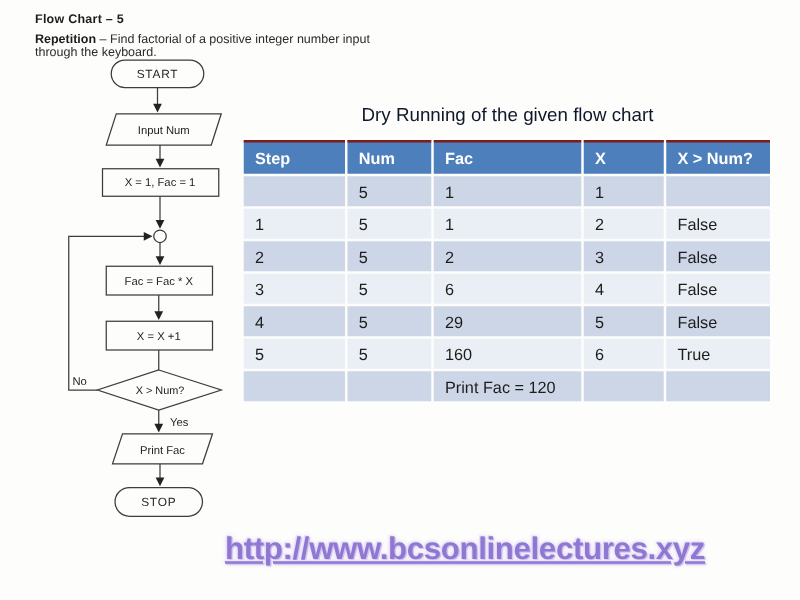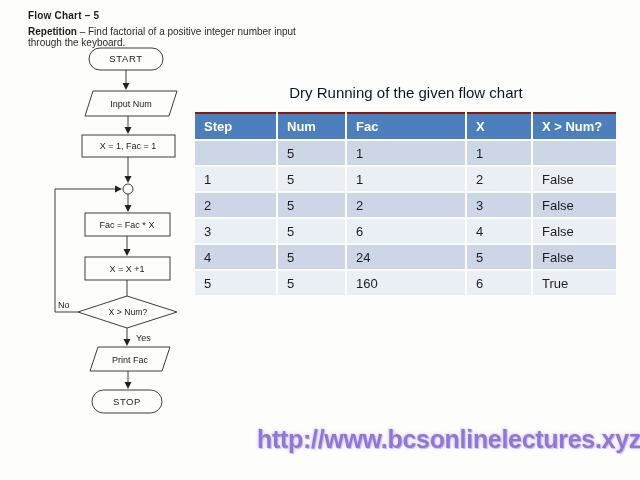--- a/index.html
+++ b/index.html
@@ -22,23 +22,23 @@
 
   
   .table-title{position:absolute;left:193px;top:84px;width:426px;text-align:center;font-size:15px;color:#0f172a;}
   table.dryrun{position:absolute;left:193px;top:110px;border-collapse:separate;border-spacing:2px;table-layout:fixed;}
   table.dryrun th,table.dryrun td{font-size:13px;padding:0 0 0 9px;text-align:left;vertical-align:middle;height:24px;overflow:hidden;white-space:nowrap;}
   table.dryrun th{height:25px;color:#fff;font-weight:bold;background:#4d7fbd;border-top:2px solid #7f1d1d;}
   tr.band-dark td{background:#ccd6e7;color:#1d1d1d;}
   tr.band-light td{background:#eaeef5;color:#1d1d1d;}
 
   
-  .site-url{position:absolute;left:211px;top:425px;width:430px;text-align:right;
+  .site-url{position:absolute;left:180px;top:425px;width:430px;
     font-size:25px;font-weight:bold;letter-spacing:-0.3px;color:#9077d2;
-    text-shadow:1px 1px 0 #cfc2ee,-1px -1px 0 #e8e1fb,0 0 4px #d9cdf4;}
+    text-shadow:1px 1px 0 #cfc2ee,-1px -1px 0 #e8e1fb,0 0 4px #d9cdf4;text-decoration:underline;}
 </style>
 </head>
 <body>
 
 <div class="slide">
 
   <div class="page-title">Flow Chart – 5</div>
   <div class="subtitle"><b>Repetition</b><span> – Find factorial of a positive integer number input through the keyboard.</span></div>
 
   <svg class="flowchart" width="200" height="430" viewBox="0 0 200 430">
@@ -135,29 +135,36 @@
       <tr class="band-light">
         <td>3</td>
         <td>5</td>
         <td>6</td>
         <td>4</td>
         <td>False</td>
       </tr>
       <tr class="band-dark">
         <td>4</td>
         <td>5</td>
-        <td>24</td>
+        <td>29</td>
         <td>5</td>
         <td>False</td>
       </tr>
       <tr class="band-light">
         <td>5</td>
         <td>5</td>
         <td>160</td>
         <td>6</td>
         <td>True</td>
       </tr>
+      <tr class="band-dark">
+        <td></td>
+        <td></td>
+        <td>Print Fac = 120</td>
+        <td></td>
+        <td></td>
+      </tr>
     </tbody>
   </table>
 
   <div class="site-url">http://www.bcsonlinelectures.xyz</div>
 
 </div>
 
 </body></html>

